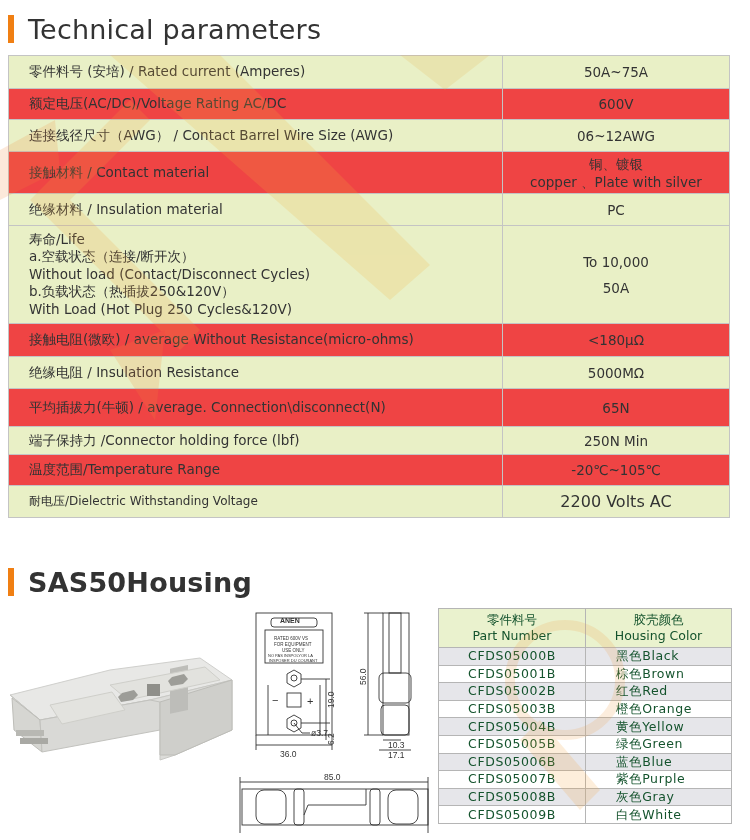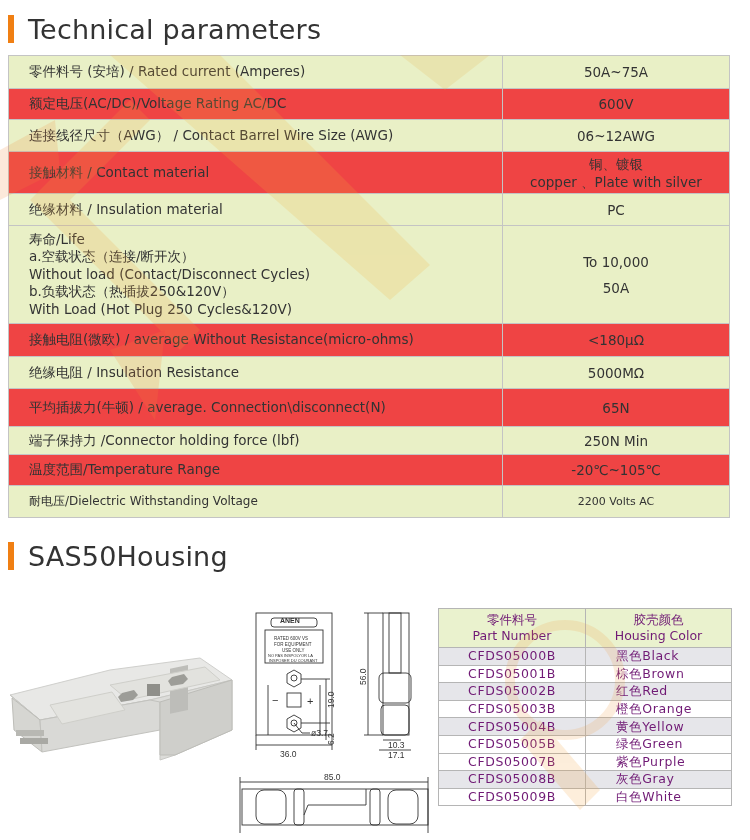--- a/index.html
+++ b/index.html
@@ -3,31 +3,31 @@
 <meta charset="utf-8">
 <style>
   html, body { margin:0; padding:0; }
   body { width:750px; height:840px; background:#ffffff; position:relative; overflow:hidden;
          font-family:"DejaVu Sans", "Liberation Sans", sans-serif; color:#333; }
   .watermark { position:absolute; left:0; top:0; width:750px; height:840px; pointer-events:none; z-index:2; }
   .section-title { position:absolute; left:8px; height:40px; display:flex; align-items:center; }
   .section-title .bar { width:6px; height:28px; background:#f07f13; margin-right:14px; }
   .section-title .txt { font-family:"DejaVu Sans", sans-serif; font-size:27px; color:#333; letter-spacing:0.2px; }
   #t1 { top:9px; }
-  #t2 { top:536px; }
+  #t2 { top:562px;font-weight:bold; }
   table.params { position:absolute; left:8px; top:55px; width:722px; border-collapse:collapse; z-index:1; }
   table.params td { border:1px solid #c4c4c4; font-size:13.5px; color:#333; padding:0; }
   table.params td.lbl { width:473px; padding-left:20px; text-align:left; line-height:17.5px; }
   table.params td.val { text-align:center; line-height:18px; }
   table.params tr.g td { background:#e9f0c6; }
   table.params tr.w td { background:#ef4444; }
   .product { position:absolute; left:0; top:620px; width:240px; height:150px; }
   .drawing { position:absolute; left:238px; top:605px; width:200px; height:232px; }
   table.parts { position:absolute; left:438px; top:608px; width:294px; border-collapse:collapse; z-index:1; }
-  table.parts td { border:1px solid #b5b5b5; text-align:center; font-size:12.5px; color:#701a75; padding:0; height:16.6px; line-height:16px; letter-spacing:0.6px; }
+  table.parts td { border:1px solid #b5b5b5; text-align:center; font-size:12.5px; color:#14532d; padding:0; height:16.6px; line-height:16px; letter-spacing:0.6px; }
   table.parts tr.hd td { background:#eaf2ce; height:38px; line-height:16px; letter-spacing:0; font-size:12.5px; }
   table.parts tr.alt td { background:#e6e6ea; }
   table.parts tr.wt td { background:#ffffff; }
   table.parts td.c1 { width:146px; }
   table.parts td.c2 { text-align:left; padding-left:30px; }
 </style>
 </head>
 <body>
 
 <div class="section-title" id="t1">
@@ -88,21 +88,21 @@
   <tr class="g" style="height:28px">
     <td class="lbl">端子保持力 /Connector holding force (lbf)</td>
     <td class="val">250N Min</td>
   </tr>
   <tr class="w" style="height:31px">
     <td class="lbl">温度范围/Temperature Range</td>
     <td class="val">-20℃~105℃</td>
   </tr>
   <tr class="g" style="height:32px">
     <td class="lbl" style="font-size:12px">耐电压/Dielectric Withstanding Voltage</td>
-    <td class="val" style="font-size:11px">2200 Volts AC</td>
+    <td class="val" style="font-size:16px">2200 Volts AC</td>
   </tr>
 </tbody>
   </table>
 
 <div class="section-title" id="t2">
   <span class="bar"></span>
   <span class="txt">SAS50Housing</span>
 </div>
 
 <svg class="product" viewBox="0 0 240 150">
@@ -219,20 +219,24 @@
         <td class="c2">橙色Orange</td>
       </tr>
   <tr class="alt">
         <td class="c1">CFDS05004B</td>
         <td class="c2">黄色Yellow</td>
       </tr>
   <tr class="wt">
         <td class="c1">CFDS05005B</td>
         <td class="c2">绿色Green</td>
       </tr>
+  <tr class="alt">
+        <td class="c1">CFDS05006B</td>
+        <td class="c2">蓝色Blue</td>
+      </tr>
   <tr class="wt">
         <td class="c1">CFDS05007B</td>
         <td class="c2">紫色Purple</td>
       </tr>
   <tr class="alt">
         <td class="c1">CFDS05008B</td>
         <td class="c2">灰色Gray</td>
       </tr>
   <tr class="wt">
         <td class="c1">CFDS05009B</td>

